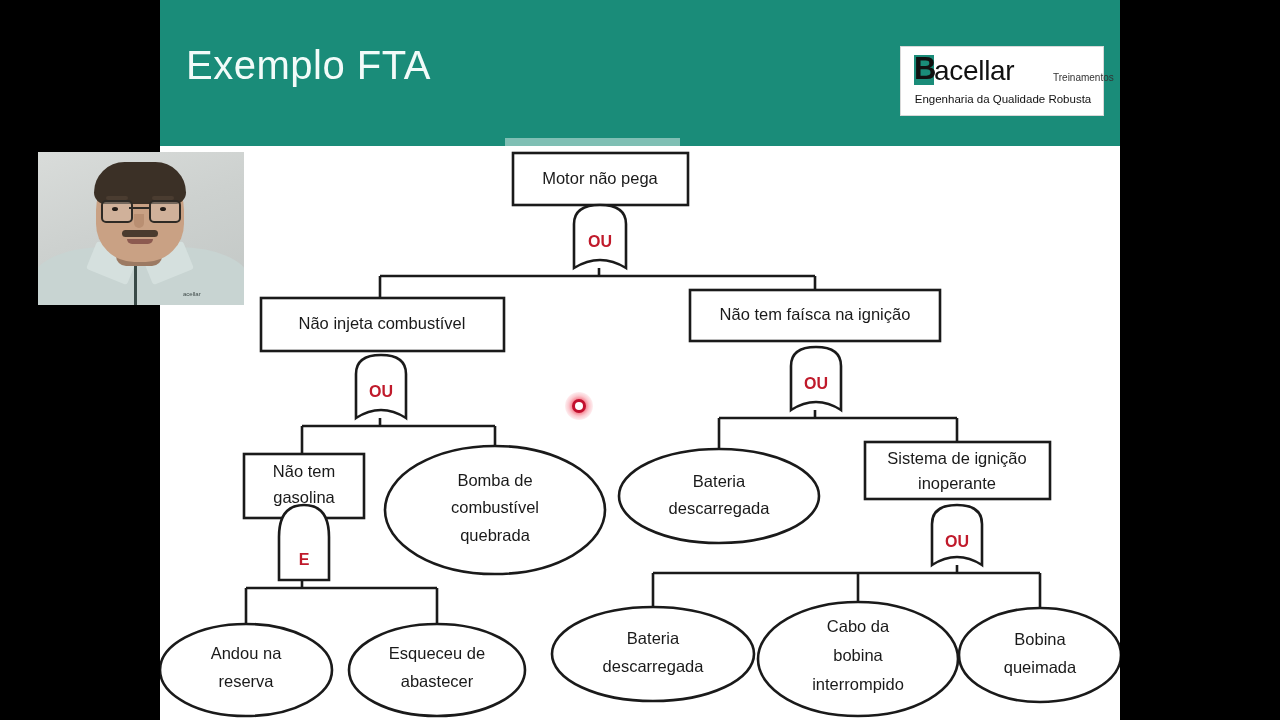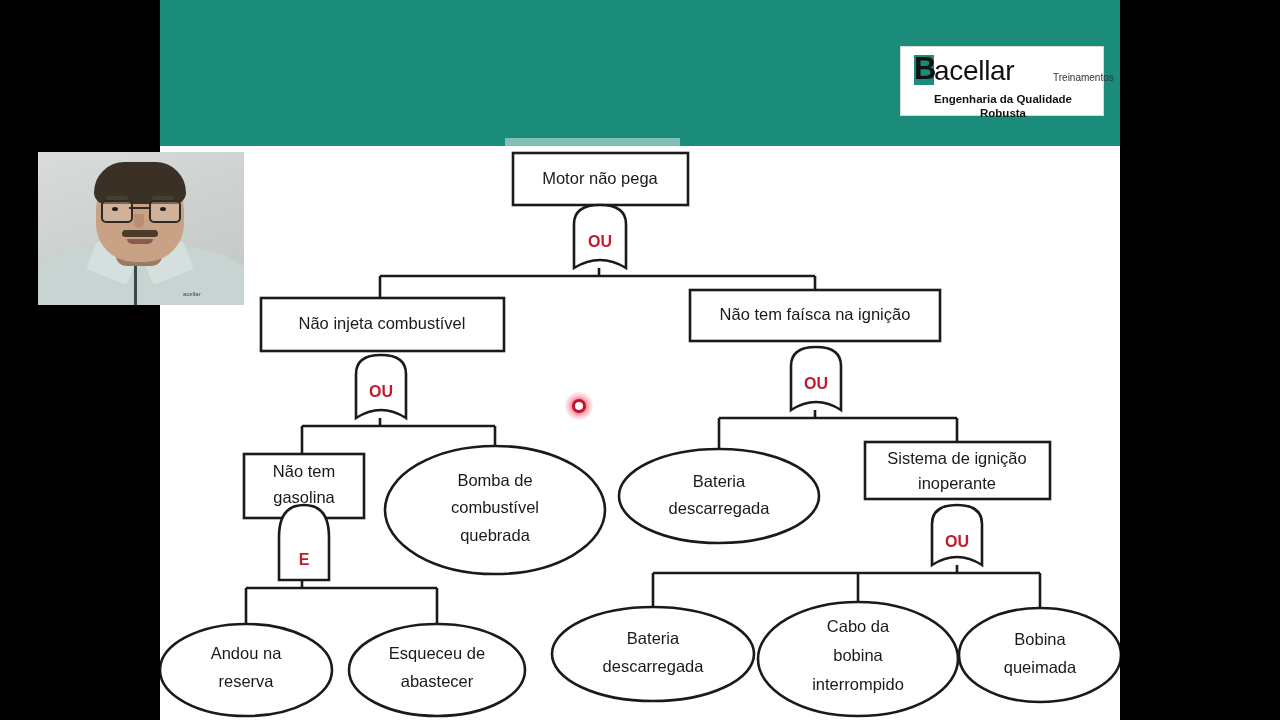--- a/index.html
+++ b/index.html
@@ -105,21 +105,21 @@
     font-size: 10px;
     color: #333333;
     line-height: 10px;
   }
   #logo-tag {
     position: absolute;
     left: 10px;
     top: 45px;
     width: 184px;
     font-size: 11.5px;
-    font-weight: bold;
+    font-weight: normal;
     color: #111111;
     text-align: center;
     line-height: 14px;
   }
 
   
   #diagram {
     position: absolute;
     left: 0px;
     top: 146px;
@@ -319,20 +319,21 @@
   }
 </style>
 </head>
 <body>
 
 <div id="screen">
 
   <div id="slide">
 
     <div id="header">
+      <div id="header-title">Exemplo FTA</div>
       <div id="header-notch"></div>
 
       <div id="logo">
         <div id="logo-b"></div>
         <div id="logo-b-letter">B</div>
         <div id="logo-word">acellar</div>
         <div id="logo-sub">Treinamentos</div>
         <div id="logo-tag">Engenharia da Qualidade Robusta</div>
       </div>
     </div>

